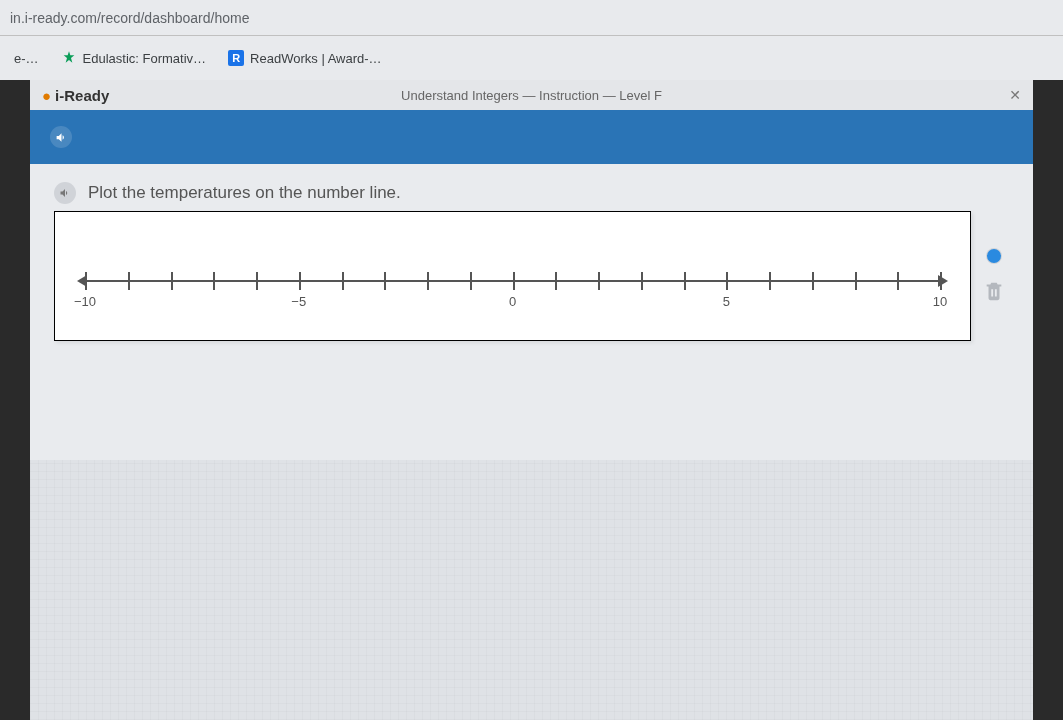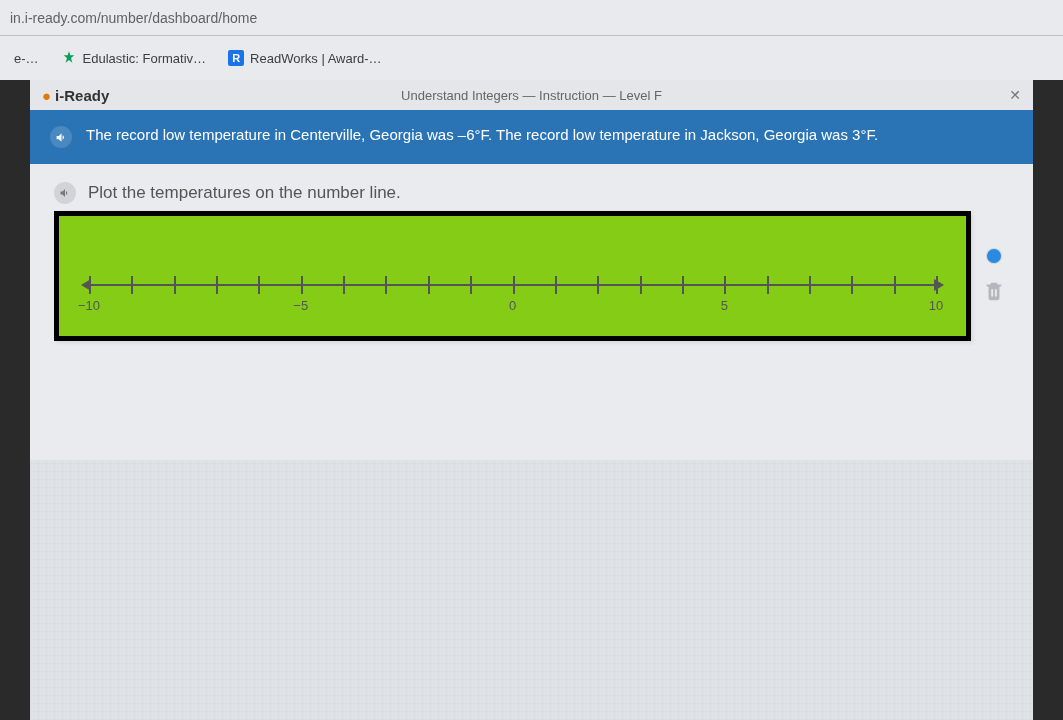--- a/index.html
+++ b/index.html
@@ -90,22 +90,22 @@
   .instruction-row { display:flex; align-items:center; gap:12px; margin-bottom:7px;}
   .instruction-row .speaker-gray {
     width:22px; height:22px; border-radius:50%; background:#d0d3d8;
     display:flex; align-items:center; justify-content:center;
   }
   .instruction-row .speaker-gray svg{ fill:#777; width:12px; height:12px;}
   .instruction-text { color:#555; font-size:17px;}
   .plot-wrap { display:flex; align-items:center; gap:12px;}
   .plot-box {
     flex:1;
-    background:#84cc16;
-    border:5px solid #000000;
+    background:#ffffff;
+    border:1px solid #000000;
     box-shadow: 2px 2px 4px rgba(0,0,0,0.08);
     height:130px;
     position:relative;
   }
   .numline {
     position:absolute; left:30px; right:30px; top:68px;
   }
   .numline-line { position:absolute; left:0; right:0; top:0; height:2px; background:#555;}
   .tick { position:absolute; top:-8px; width:2px; height:18px; background:#555;}
   .tick-label { position:absolute; top:14px; font-size:13px; color:#555; transform:translateX(-50%);}
@@ -122,21 +122,21 @@
       repeating-linear-gradient(0deg, rgba(0,0,0,0.025), rgba(0,0,0,0.025) 1px, transparent 1px, transparent 8px),
       repeating-linear-gradient(90deg, rgba(0,0,0,0.025), rgba(0,0,0,0.025) 1px, transparent 1px, transparent 8px),
       #dfe2e6;
   }
 </style>
 </head>
 <body>
 
 <div class="browser-chrome">
   <div class="addr-bar">
-    <span>in.i-ready.com/number/dashboard/home</span>
+    <span>in.i-ready.com/record/dashboard/home</span>
   </div>
   <div class="bookmarks">
     <div class="bookmark">
       <span>e-…</span>
     </div>
     <div class="bookmark">
       <span class="fav green">
           <svg viewBox="0 0 24 24">
             <path d="M12 2l2 6h6l-5 4 2 7-5-4-5 4 2-7-5-4h6z"></path>
           </svg>
@@ -162,21 +162,20 @@
       <span class="lesson-title">Understand Integers — Instruction — Level F</span>
       <span class="close-x">✕</span>
     </div>
 
     <div class="blue-bar">
       <span class="speaker-icon">
         <svg viewBox="0 0 24 24">
             <path d="M3 9v6h4l5 5V4L7 9H3zm13.5 3a4.5 4.5 0 0 0-2.5-4v8a4.5 4.5 0 0 0 2.5-4z"></path>
           </svg>
       </span>
-      <span>The record low temperature in Centerville, Georgia was –6°F. The record low temperature in Jackson, Georgia was 3°F.</span>
     </div>
 
     <div class="content-area">
       <div class="instruction-row">
         <span class="speaker-gray">
           <svg viewBox="0 0 24 24">
               <path d="M3 9v6h4l5 5V4L7 9H3zm13.5 3a4.5 4.5 0 0 0-2.5-4v8a4.5 4.5 0 0 0 2.5-4z"></path>
             </svg>
         </span>
         <span class="instruction-text">Plot the temperatures on the number line.</span>

